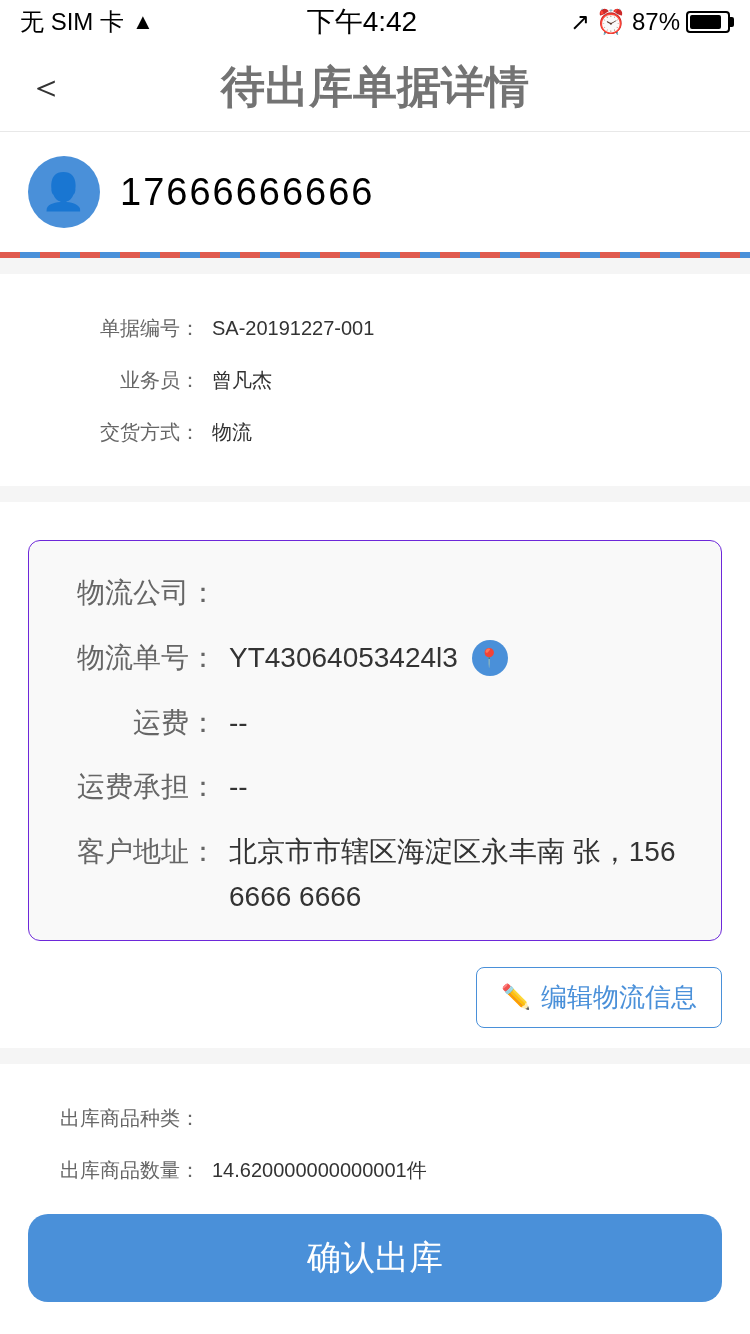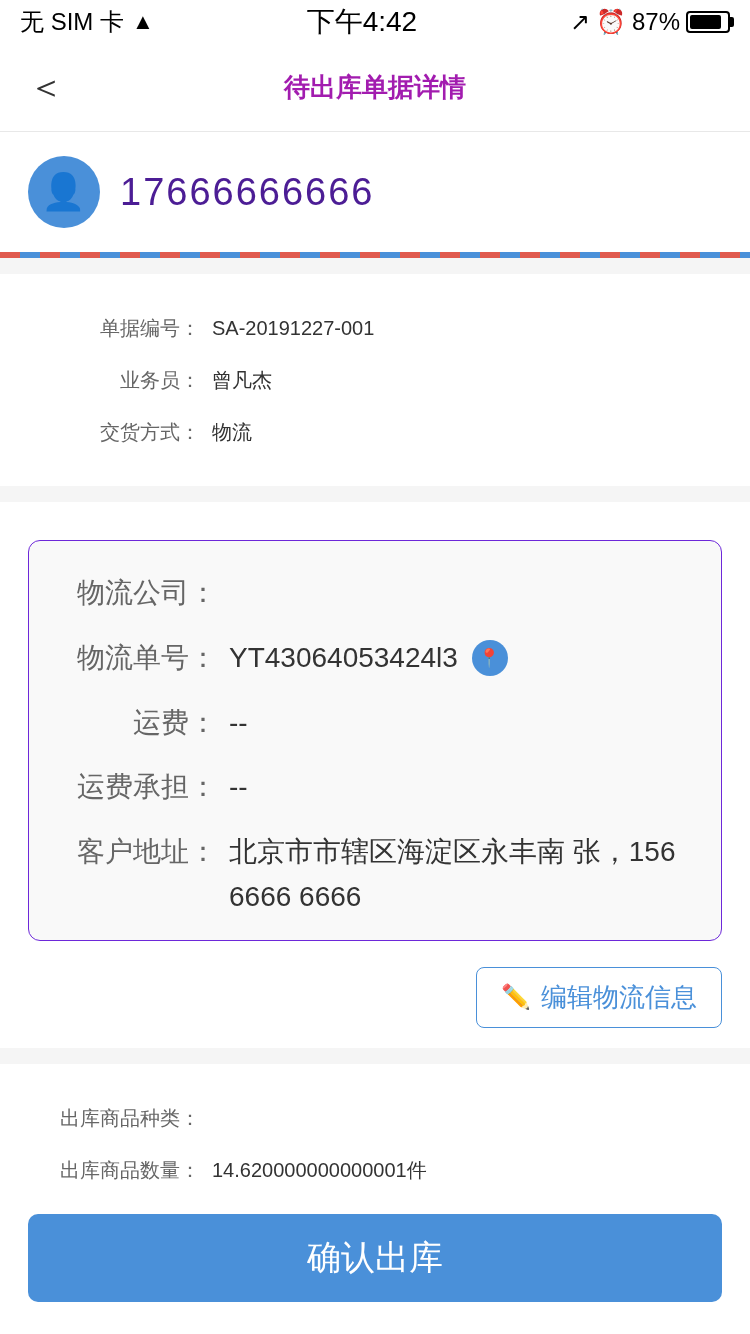--- a/index.html
+++ b/index.html
@@ -49,23 +49,23 @@
       border-bottom: 1px solid #e8e8e8;
     }
     .nav-back {
       position: absolute;
       left: 28px;
       font-size: 36px;
       color: #333;
       cursor: pointer;
     }
     .nav-title {
-      font-size: 26px;
+      font-size: 44px;
       font-weight: 600;
-      color: #a21caf;
+      color: #737373;
     }
 
     
     .dashed-separator {
       height: 6px;
       background: repeating-linear-gradient(
         90deg,
         #e05a4e 0px, #e05a4e 20px,
         #4a90d9 20px, #4a90d9 40px
       );
@@ -83,21 +83,21 @@
     .user-avatar {
       width: 72px; height: 72px;
       background: #4a90d9;
       border-radius: 50%;
       display: flex; align-items: center; justify-content: center;
       color: #fff; font-size: 36px;
     }
     .user-phone {
       font-size: 38px;
       font-weight: 500;
-      color: #4c1d95;
+      color: #000000;
       letter-spacing: 2px;
     }
 
     
     .section {
       background: #fff;
       margin-top: 16px;
       padding: 28px 0;
     }
     .info-row {
@@ -223,21 +223,21 @@
       width: 750px;
       background: #fff;
       padding: 16px 28px 32px 28px;
     }
     .confirm-btn {
       width: 100%;
       height: 88px;
       background: #4a90d9;
       color: #fff;
       border: none;
-      border-radius: 10px;
+      border-radius: 20px;
       font-size: 34px;
       font-weight: 500;
       cursor: pointer;
       display: flex;
       align-items: center;
       justify-content: center;
     }
 
     .content-wrapper {
       padding-bottom: 160px;

